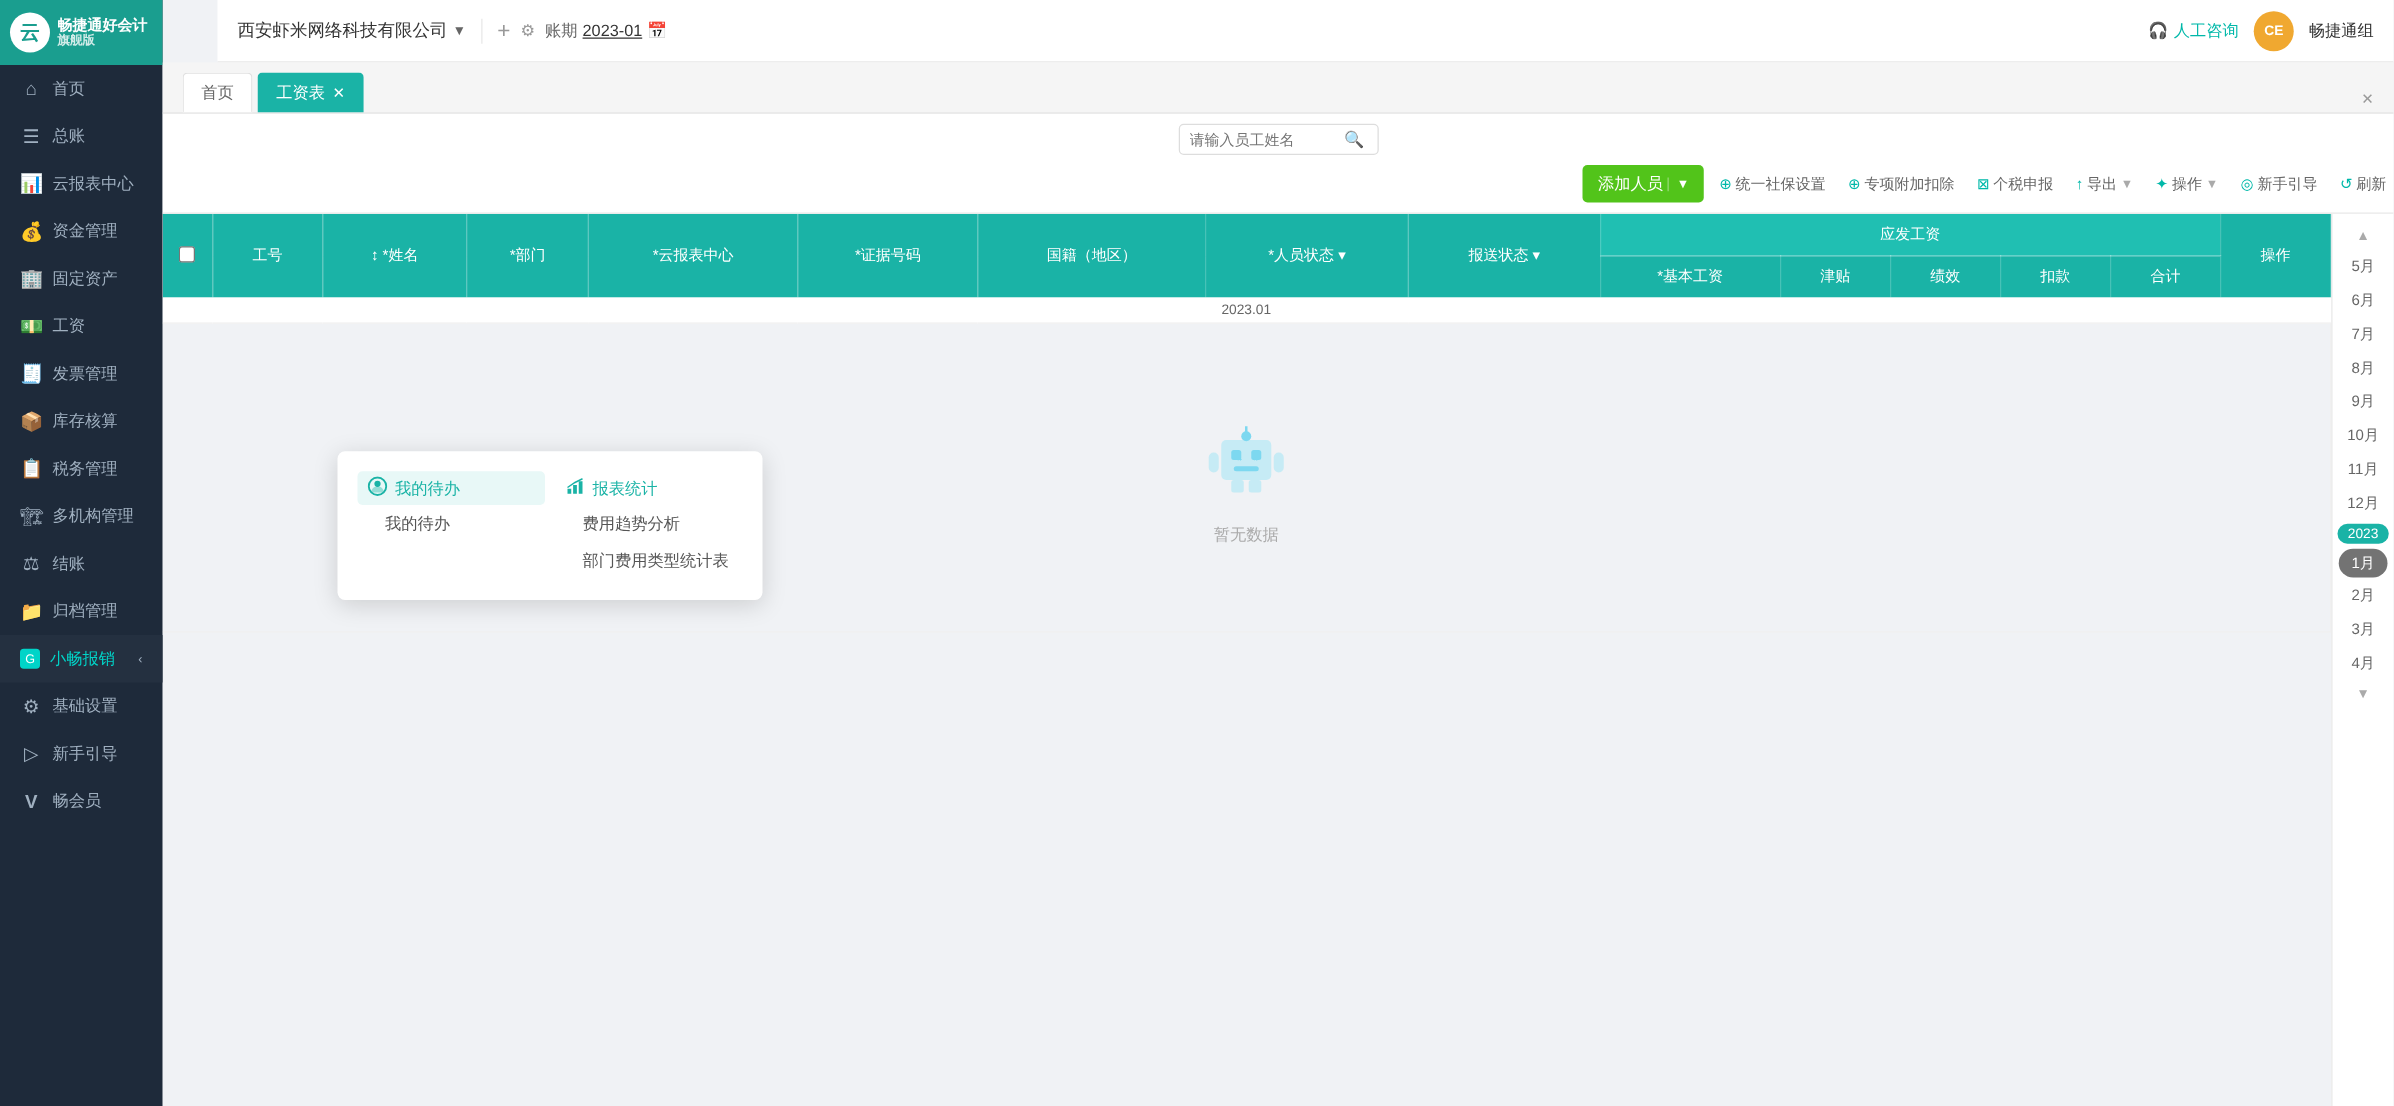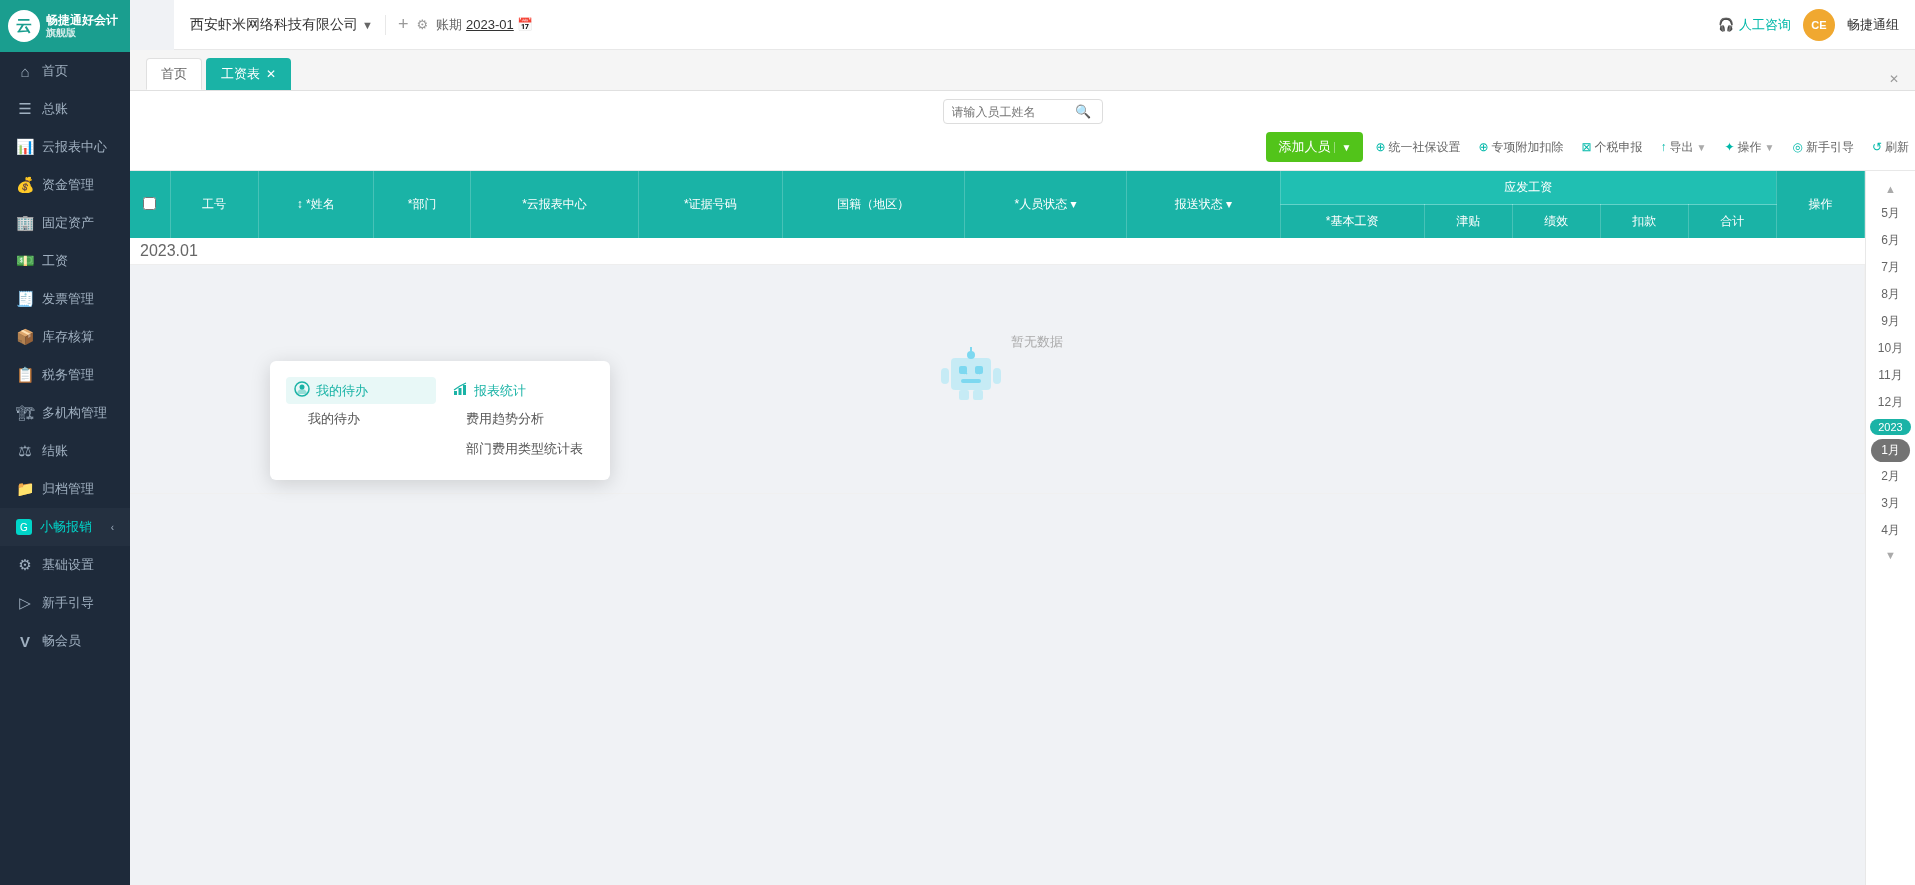--- a/index.html
+++ b/index.html
@@ -202,22 +202,22 @@
       text-align: center;
       font-size: 12px;
     }
     .checkbox-col { width: 40px; }
     .th-checkbox { background: #1ab3a6; }
     input[type="checkbox"] { cursor: pointer; }
 
     
     .empty-state {
       display: flex;
-      flex-direction: row;
-      align-items: flex-start;
+      flex-direction: column;
+      align-items: center;
       justify-content: center;
       padding: 60px;
       color: #999;
     }
     .empty-icon {
       width: 80px;
       height: 80px;
       margin-bottom: 12px;
     }
     .empty-text { font-size: 13px; color: #aaa; }
@@ -469,21 +469,21 @@
             <th rowspan="2" style="background:#1ab3a6;">操作</th>
           </tr>
           <tr>
             <th>*基本工资</th>
             <th>津贴</th>
             <th>绩效</th>
             <th>扣款</th>
             <th>合计</th>
           </tr>
           <tr>
-            <th colspan="16" style="background:white;color:#666;font-size:16px;text-align:left;padding:4px 10px;border-bottom:1px solid #eee;">2023.01</th>
+            <th colspan="16" style="background:white;color:#666;font-size:11px;text-align:center;padding:4px 10px;border-bottom:1px solid #eee;">2023.01</th>
           </tr>
         </thead>
         <tbody>
           <tr>
             <td colspan="16">
               <div class="empty-state">
 
                 <svg class="empty-icon" viewBox="0 0 80 80" fill="none" xmlns="http://www.w3.org/2000/svg">
                   <rect x="20" y="25" width="40" height="32" rx="4" fill="#b3e8f5" opacity="0.7"></rect>
                   <rect x="28" y="33" width="8" height="8" rx="2" fill="#7dd8f0"></rect>

